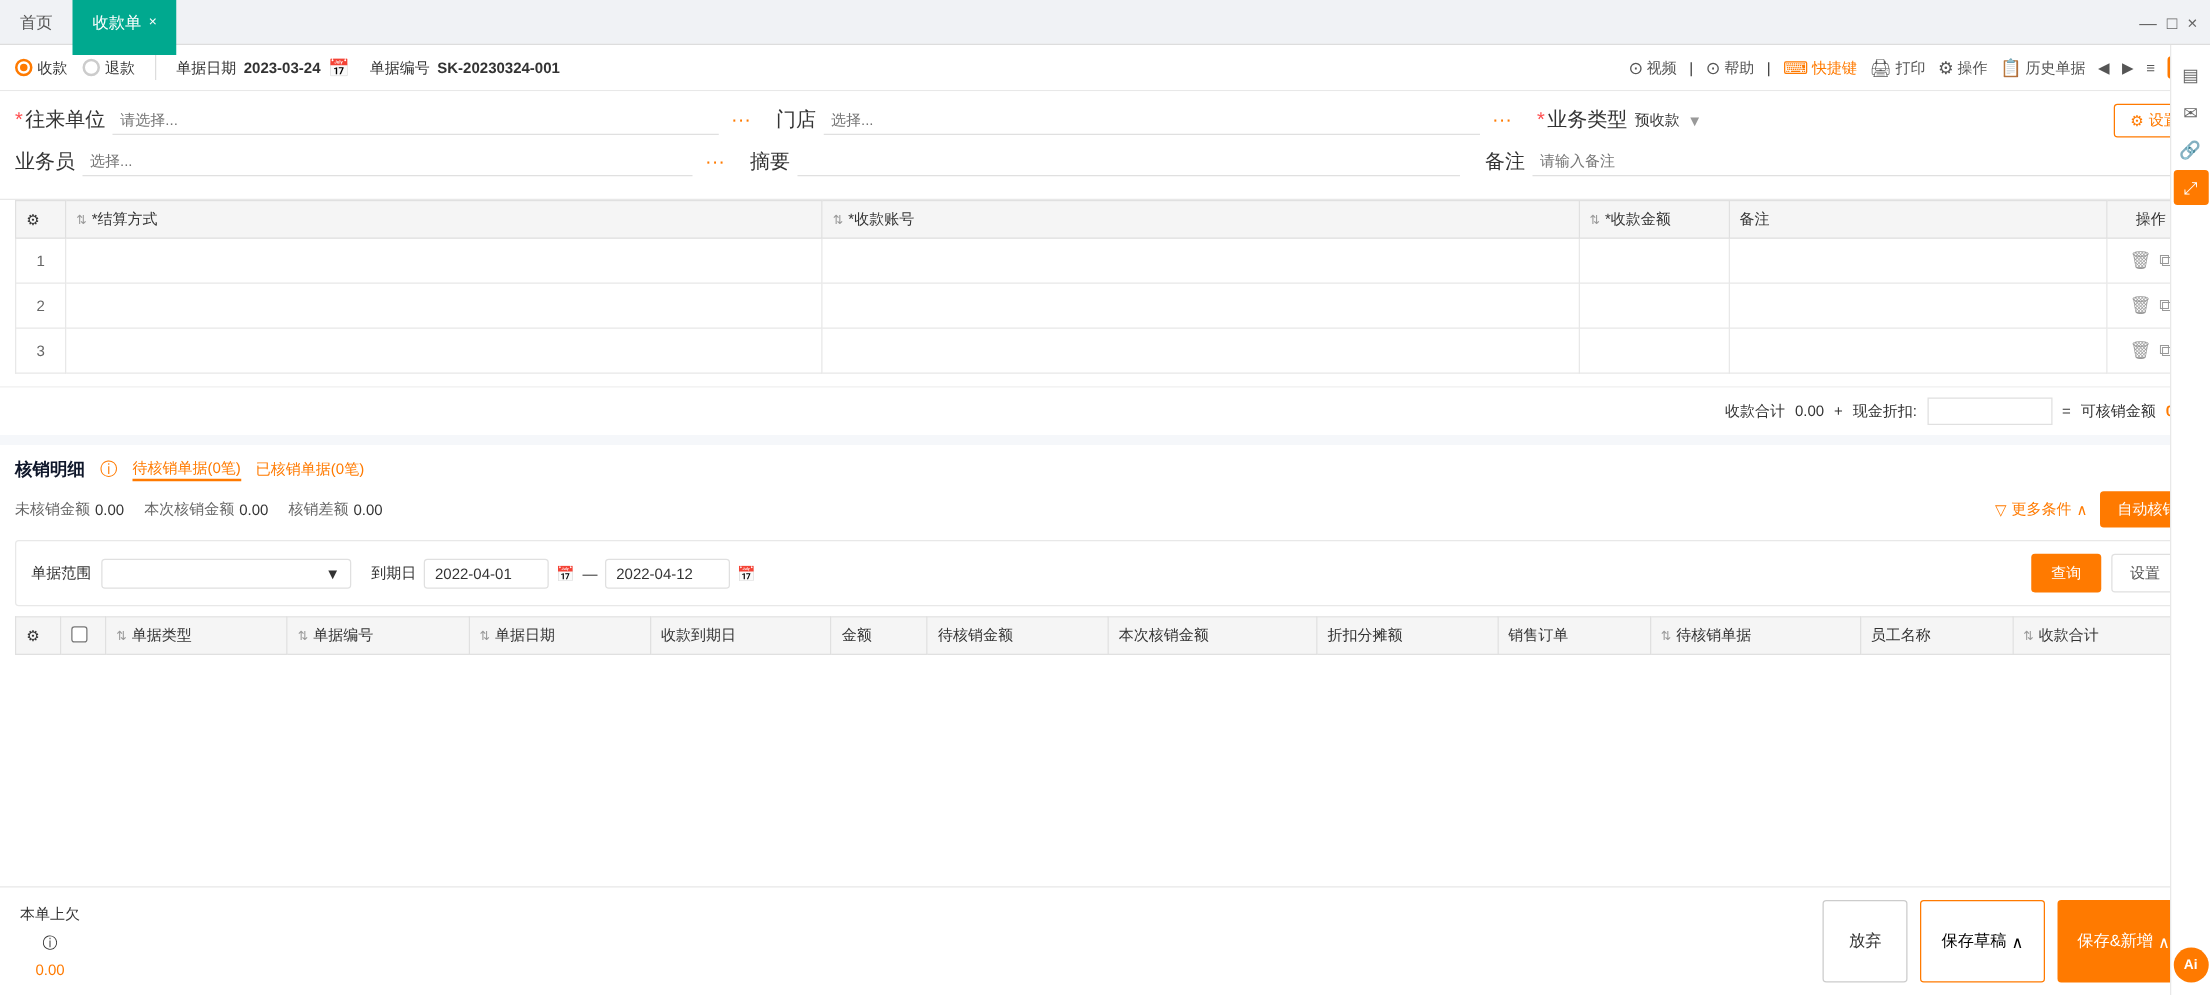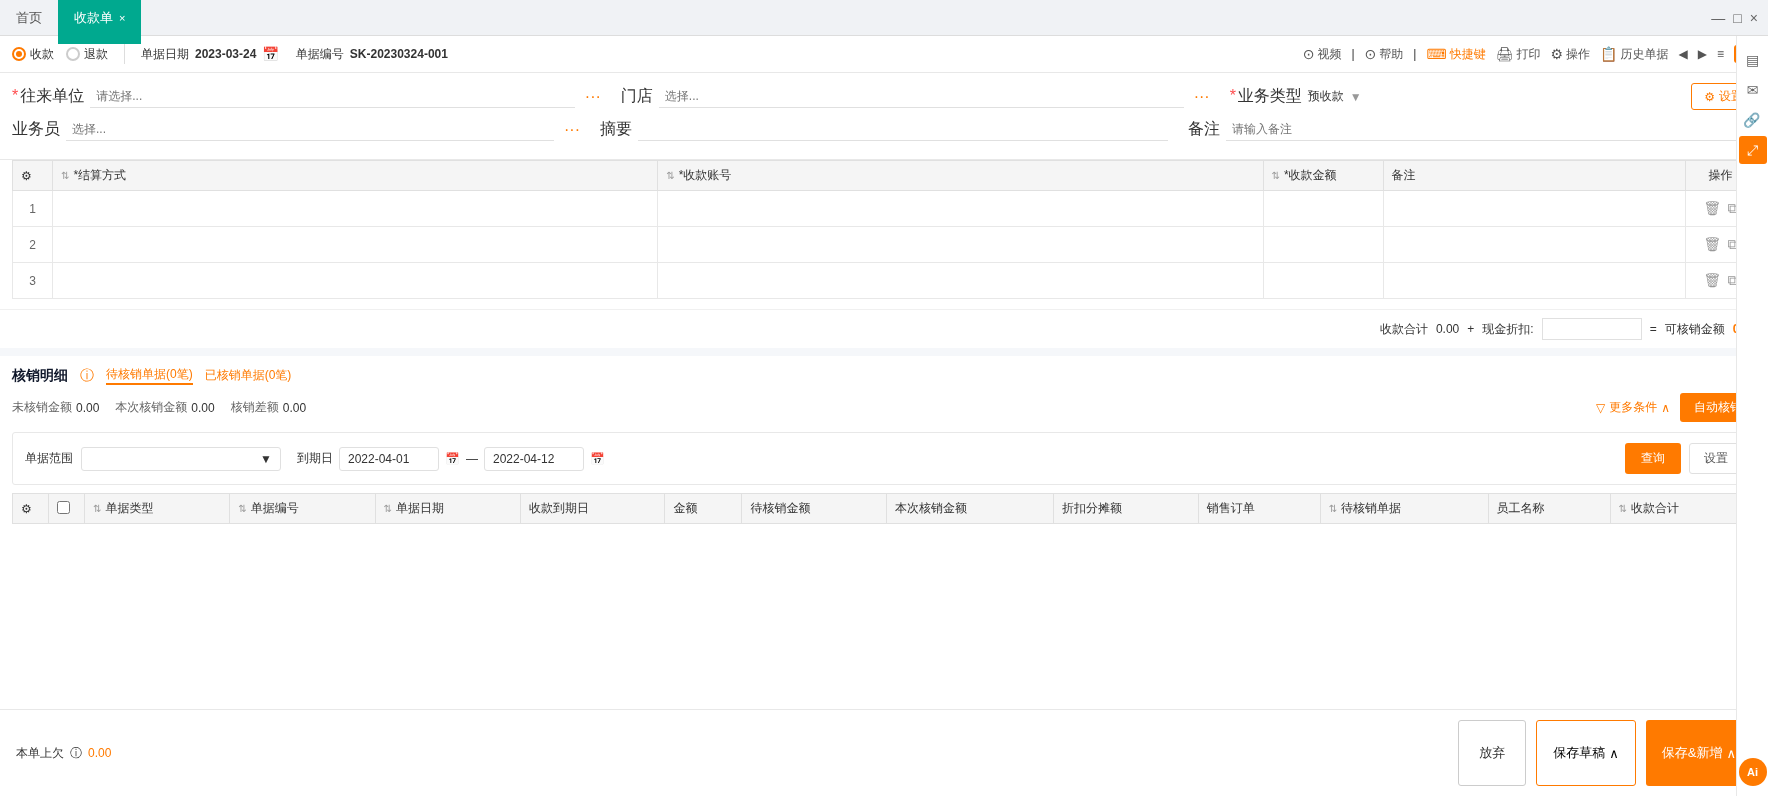--- a/index.html
+++ b/index.html
@@ -95,21 +95,21 @@
     .query-btn { background: #ff7a00; color: #fff; border: none; padding: 6px 16px; border-radius: 3px; cursor: pointer; font-size: 12px; }
     .setting-btn-small { background: #fff; border: 1px solid #e0e0e0; color: #555; padding: 6px 14px; border-radius: 3px; cursor: pointer; font-size: 12px; }
 
     
     .bottom-table { width: 100%; border-collapse: collapse; }
     .bottom-table th { background: #f5f5f5; border: 1px solid #e0e0e0; padding: 6px 8px; text-align: left; font-size: 12px; font-weight: normal; color: #333; white-space: nowrap; }
     .col-checkbox { width: 36px; text-align: center; }
 
     
     .bottom-bar { position: fixed; bottom: 0; left: 0; right: 0; background: #fff; border-top: 1px solid #e8e8e8; padding: 10px 16px; display: flex; align-items: center; gap: 12px; z-index: 100; }
-    .bottom-left { display: flex; align-items: center; gap: 6px; font-size: 12px; }
+    .bottom-left { display: flex; align-items: center; gap: 6px; font-size: 12px; flex-direction: column; }
     .bottom-right { margin-left: auto; display: flex; gap: 10px; }
     .btn-discard { background: #fff; border: 1px solid #ccc; color: #333; padding: 7px 20px; border-radius: 3px; cursor: pointer; font-size: 13px; }
     .btn-draft { background: #fff; border: 1px solid #ff7a00; color: #000000; padding: 7px 16px; border-radius: 3px; cursor: pointer; font-size: 13px; display: flex; align-items: center; gap: 4px; }
     .btn-save { background: #ff7a00; color: #fff; border: none; padding: 24px 16px; border-radius: 3px; cursor: pointer; font-size: 13px; display: flex; align-items: center; gap: 4px; }
 
     
     .right-sidebar { position: fixed; right: 0; top: 36px; width: 32px; background: #fff; border-left: 1px solid #e8e8e8; display: flex; flex-direction: column; align-items: center; padding-top: 10px; gap: 2px; z-index: 200; height: calc(796px - 36px); }
     .sidebar-icon { width: 28px; height: 28px; display: flex; align-items: center; justify-content: center; cursor: pointer; color: #666; font-size: 14px; border-radius: 3px; }
     .sidebar-icon.orange { background: #ff7a00; color: #fff; }
 

